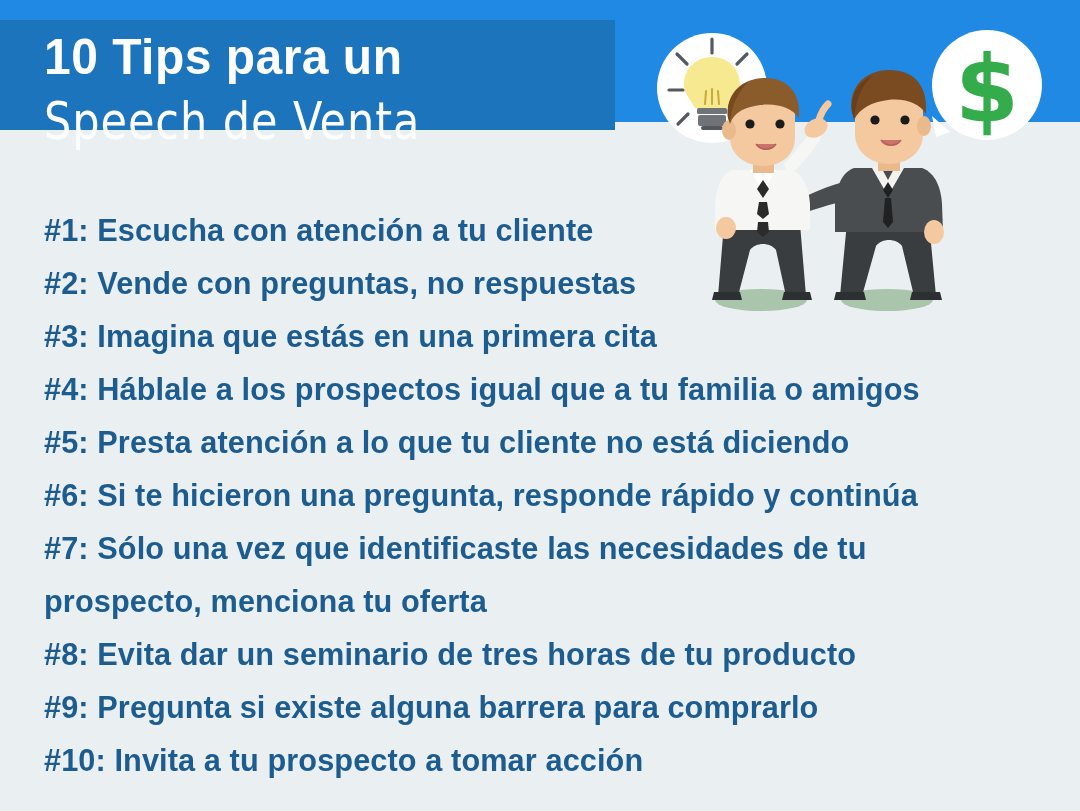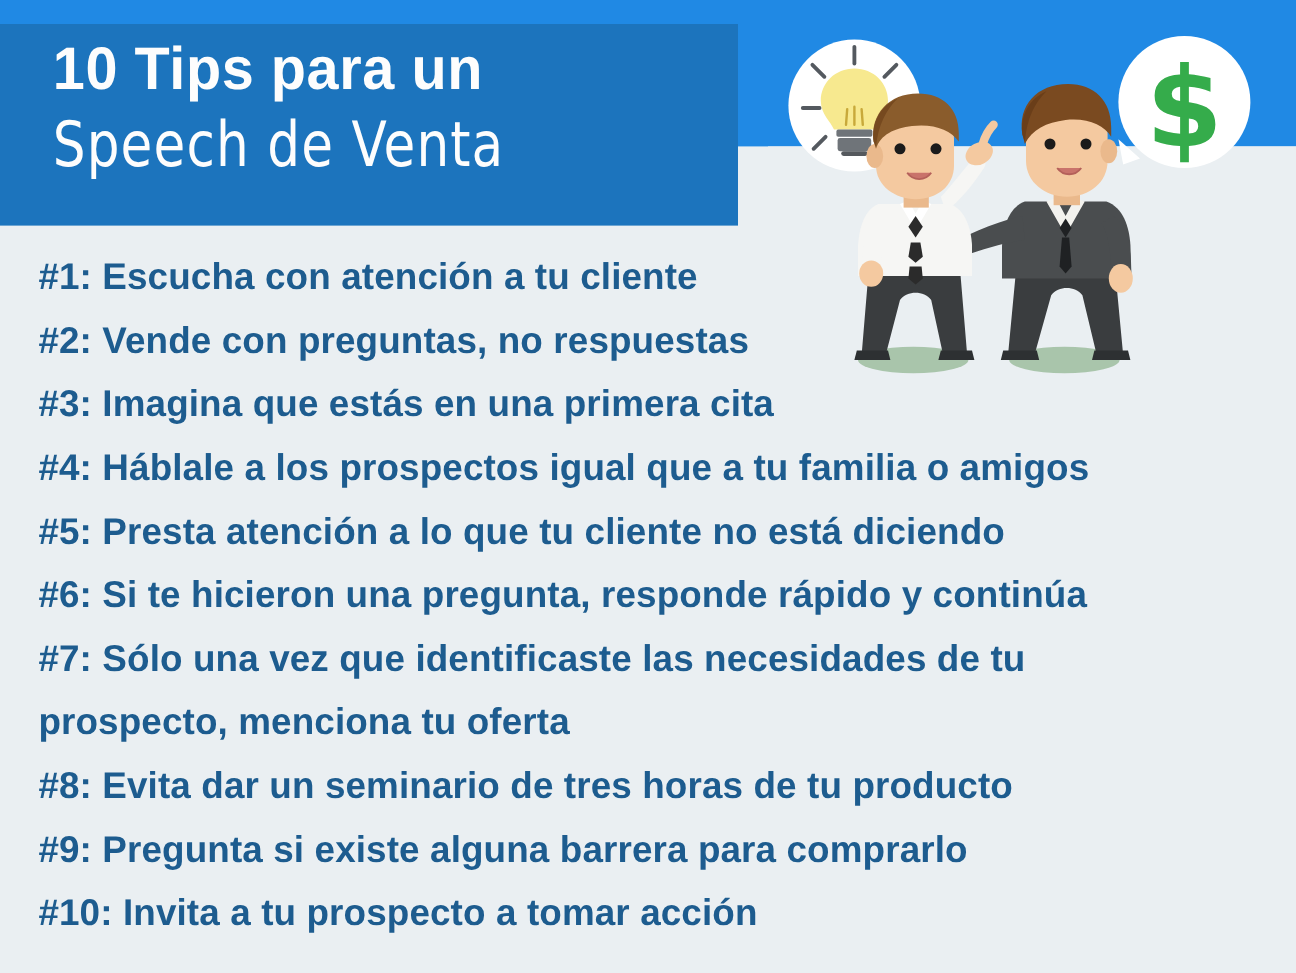--- a/index.html
+++ b/index.html
@@ -31,21 +31,21 @@
     height: 122px;
     background: #2089e4;
   }
 
   
   #title-plaque {
     position: absolute;
     left: 0;
     top: 20px;
     width: 615px;
-    height: 168px;
+    height: 110px;
     background: #1c74bd;
     box-sizing: border-box;
     padding: 6px 0 0 44px;
   }
   #title-line-1 {
     color: #fdfdfd;
     font-family: "Liberation Sans Narrow", "Liberation Sans", sans-serif;
     font-size: 50px;
     font-weight: 700;
     letter-spacing: 0.5px;
@@ -62,21 +62,21 @@
     letter-spacing: 1px;
     line-height: 66px;
     white-space: nowrap;
     transform: scaleX(0.92);
     transform-origin: left center;
   }
 
   
   #tips-list {
     position: absolute;
-    left: 32px;
+    left: 44px;
     top: 204px;
     width: 1000px;
   }
   .tip-row {
     color: #1d5c8f;
     font-family: "Liberation Sans Narrow", "Liberation Sans", sans-serif;
     font-size: 31px;
     font-weight: 700;
     line-height: 53px;
     height: 53px;

